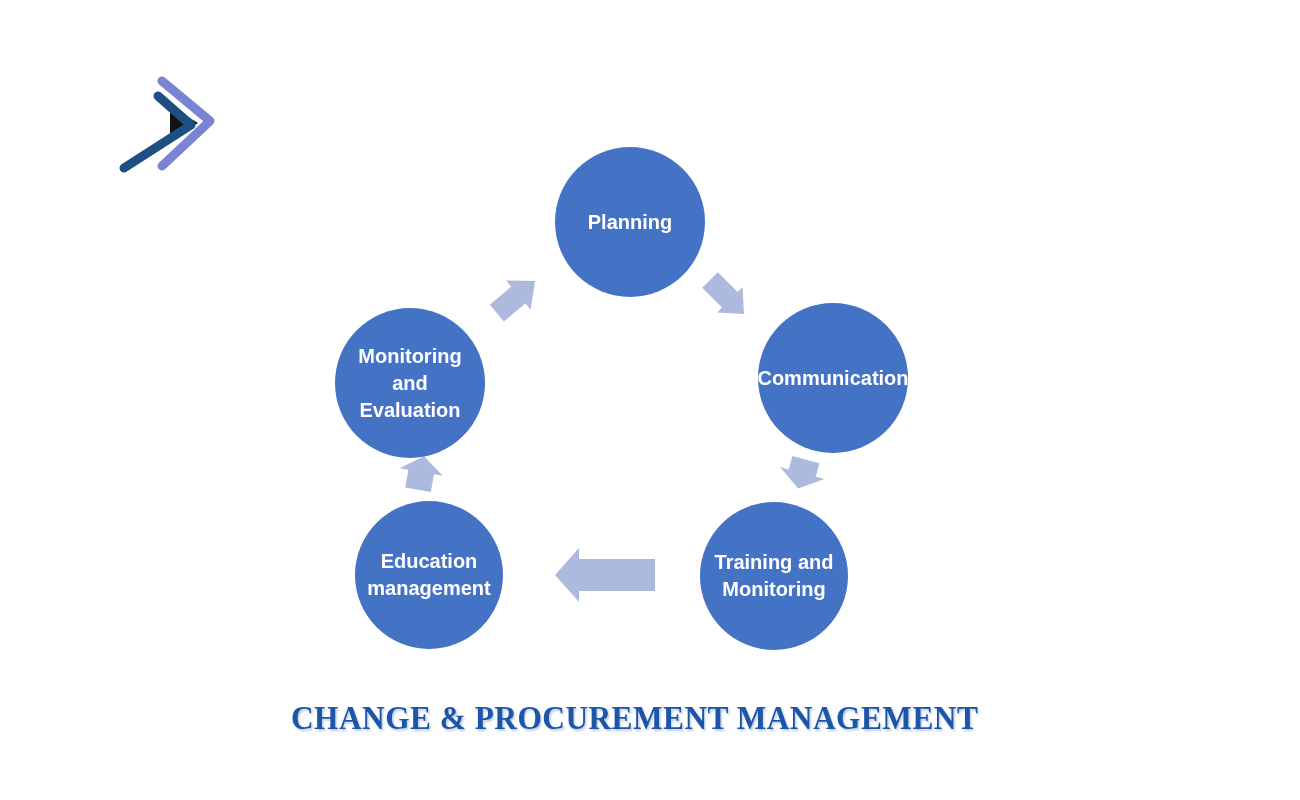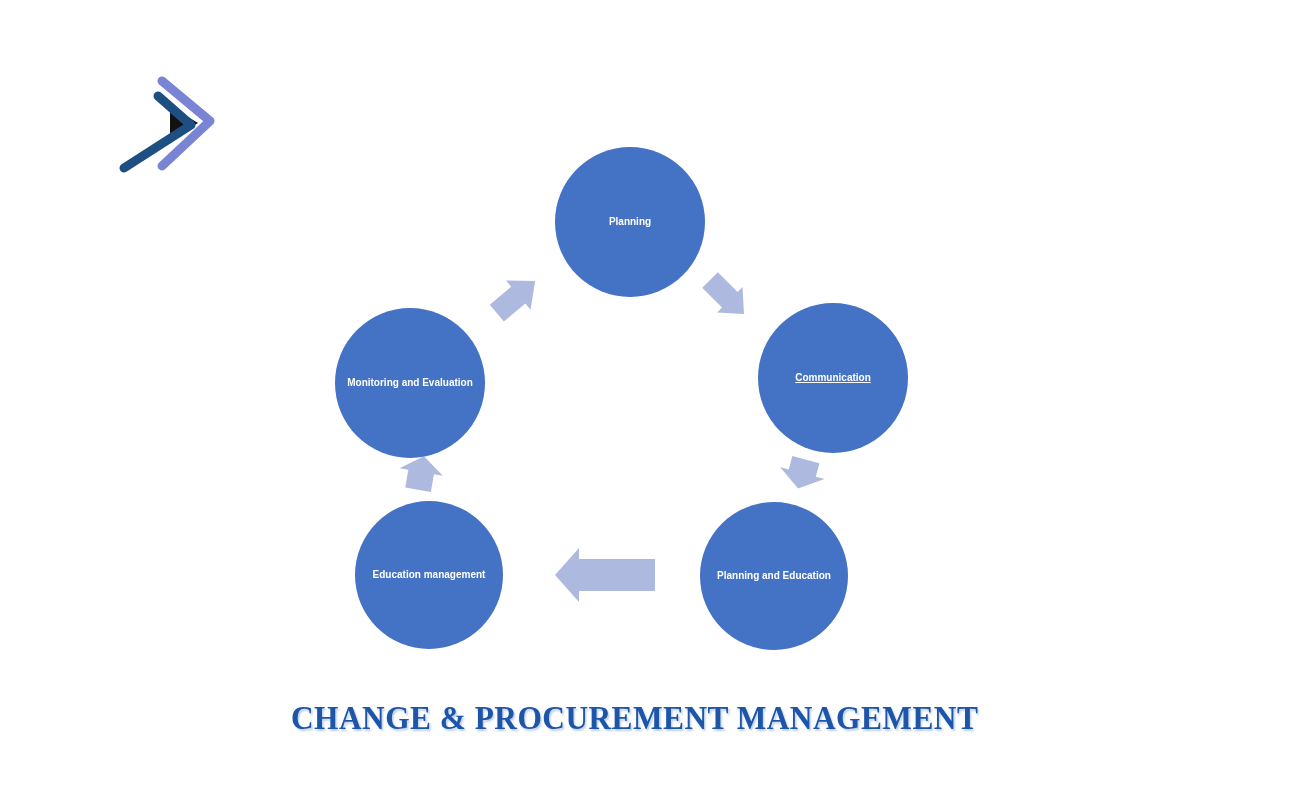--- a/index.html
+++ b/index.html
@@ -22,27 +22,27 @@
   .node {
     position: absolute;
     border-radius: 50%;
     background: #4472C4;
     color: #ffffff;
     display: flex;
     align-items: center;
     justify-content: center;
     text-align: center;
     font-weight: bold;
-    font-size: 10px;
+    font-size: 20px;
     line-height: 1.35;
     padding: 12px;
     box-sizing: border-box;
   }
   .node-planning      { left: 555px; top: 147px; width: 150px; height: 150px; }
-  .node-communication { left: 758px; top: 303px; width: 150px; height: 150px; text-decoration: underline; }
+  .node-communication { left: 758px; top: 303px; width: 150px; height: 150px; }
   .node-training      { left: 700px; top: 502px; width: 148px; height: 148px; }
   .node-resistance    { left: 355px; top: 501px; width: 148px; height: 148px; }
   .node-monitoring    { left: 335px; top: 308px; width: 150px; height: 150px; }
 
   
   .arrows-layer {
     position: absolute;
     left: 0; top: 0;
     width: 1300px; height: 800px;
     pointer-events: none;
@@ -87,21 +87,21 @@
   <polygon points="-17,-13 1,-13 1,-22 17,0 1,22 1,13 -17,13" transform="translate(421,473) rotate(-80)" fill="#AEB9DF"></polygon>
 </svg>
 
 <div class="node node-planning">
   <span>Planning</span>
 </div>
 <div class="node node-communication">
   <span>Communication</span>
 </div>
 <div class="node node-training">
-  <span>Planning and Education</span>
+  <span>Training and Monitoring</span>
 </div>
 <div class="node node-resistance">
   <span>Education management</span>
 </div>
 <div class="node node-monitoring">
   <span>Monitoring and Evaluation</span>
 </div>
 
 <div class="caption">CHANGE &amp; PROCUREMENT MANAGEMENT</div>
 

